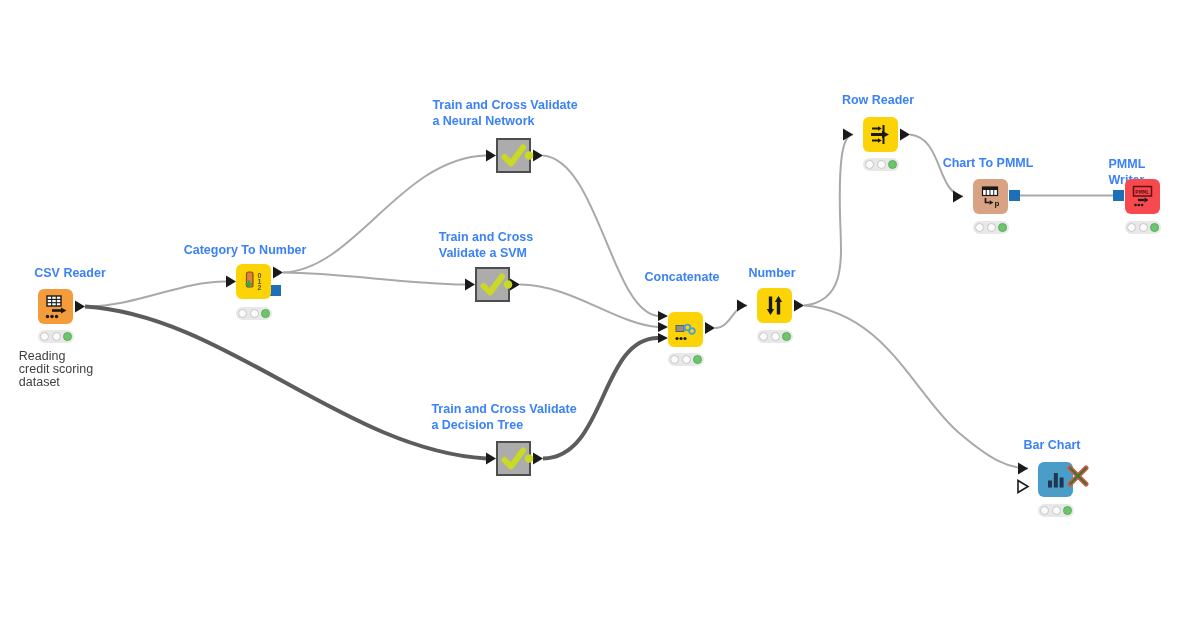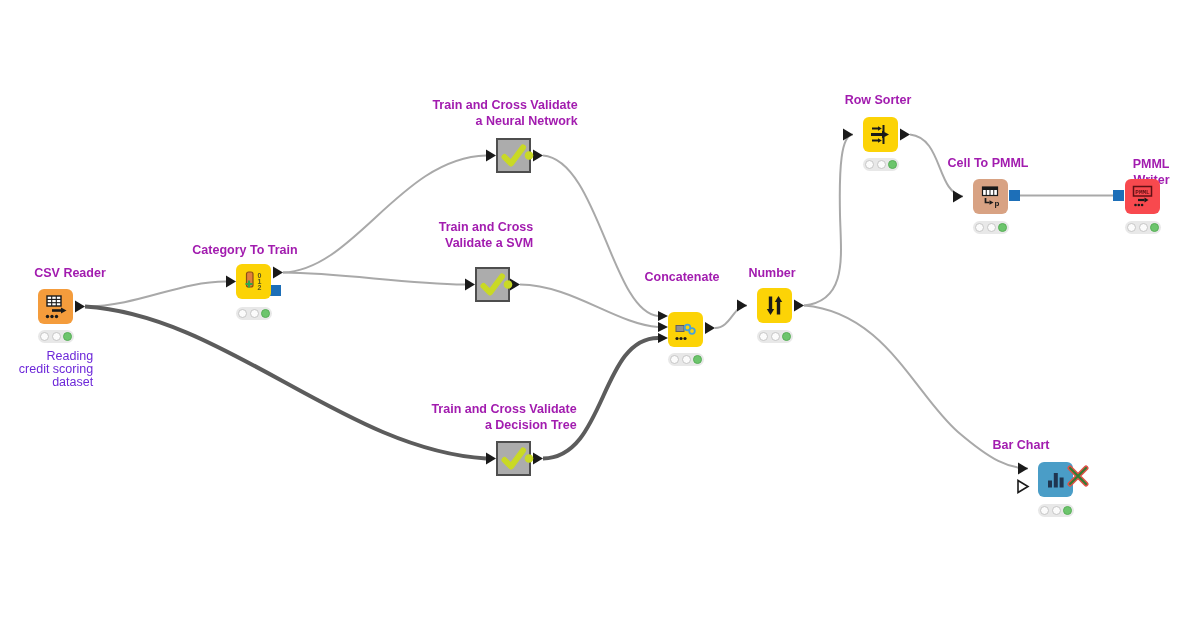--- a/index.html
+++ b/index.html
@@ -3,24 +3,24 @@
 <meta charset="utf-8">
 <style>
   html,body{margin:0;padding:0;}
   body{width:1200px;height:630px;position:relative;background:#ffffff;overflow:hidden;
        font-family:"Liberation Sans",sans-serif;}
   .canvas{position:absolute;inset:0;}
   svg.edges{position:absolute;left:0;top:0;z-index:1;}
   .node{position:absolute;width:35px;height:35px;border-radius:6px;z-index:2;
         display:flex;align-items:center;justify-content:center;}
   .metanode{border-radius:0;border:2px solid #4E4E4E;background:#ACACAC;box-sizing:border-box;}
-  .node-title{position:absolute;z-index:2;transform:translateX(-50%);text-align:right;
-        font-weight:700;font-size:12.5px;line-height:1.24;color:#a21caf;white-space:pre-line;}
-  .annotation{position:absolute;z-index:2;transform:translateX(-50%);text-align:right;
-        font-weight:400;font-size:12.5px;line-height:1.05;color:#6d28d9;white-space:pre-line;}
+  .node-title{position:absolute;z-index:2;transform:translateX(-50%);text-align:left;
+        font-weight:700;font-size:12.5px;line-height:1.24;color:#3b82f6;white-space:pre-line;}
+  .annotation{position:absolute;z-index:2;transform:translateX(-50%);text-align:left;
+        font-weight:400;font-size:12.5px;line-height:1.05;color:#404040;white-space:pre-line;}
   .tl{position:absolute;z-index:2;width:36px;height:13px;background:#E8E8E8;border-radius:7px;
         display:flex;align-items:center;justify-content:space-between;padding:0 2px;box-sizing:border-box;}
   .tl .dot{width:9px;height:9px;border-radius:50%;background:#FBFBFB;border:1px solid #C6C6C6;box-sizing:border-box;}
   .tl .dot.on{background:#6CC56C;border-color:#58AF58;}
   .xmark{position:absolute;z-index:3;}
 </style>
 </head>
 <body>
 
 <div class="canvas">
@@ -88,21 +88,21 @@
   </div>
   <div class="tl" style="left:38px;top:330px">
     <span class="dot"></span>
     <span class="dot"></span>
     <span class="dot on"></span>
   </div>
   <div class="annotation" style="left:56px;top:350px">Reading
 credit scoring
 dataset</div>
 
-  <div class="node-title" style="left:245px;top:243px">Category To Train</div>
+  <div class="node-title" style="left:245px;top:243px">Category To Number</div>
   <div class="node" style="left:236px;top:264px;background:#FCD306">
     <svg width="35" height="35" viewBox="0 0 35 35">
       <rect x="10.5" y="8" width="6.5" height="15" rx="2" fill="#E2813B" stroke="#8a4f16" stroke-width="1.2"></rect>
       <path d="M 9.5 20 h 7 M 13 16.5 v 7" stroke="#2FA84F" stroke-width="2.2" fill="none"></path>
       <text x="21.5" y="13.5" font-size="7" font-weight="700" fill="#55551e">0</text>
       <text x="21.5" y="19.5" font-size="7" font-weight="700" fill="#55551e">1</text>
       <text x="21.5" y="25.5" font-size="7" font-weight="700" fill="#55551e">2</text>
     </svg>
   </div>
   <div class="tl" style="left:236px;top:307px">
@@ -113,21 +113,21 @@
 
   <div class="node-title" style="left:505px;top:98px">Train and Cross Validate
 a Neural Network</div>
   <div class="node metanode" style="left:496px;top:138px">
     <svg width="31" height="31" viewBox="0 0 31 31" style="overflow:visible">
       <path d="M 6.5 17 L 13 23.5 L 25 7.5" stroke="#C9D925" stroke-width="6" fill="none" stroke-linecap="round" stroke-linejoin="round"></path>
       <circle cx="31" cy="15.5" r="4.3" fill="#C9D925"></circle>
     </svg>
   </div>
 
-  <div class="node-title" style="left:486px;top:220px">Train and Cross
+  <div class="node-title" style="left:486px;top:230px">Train and Cross
 Validate a SVM</div>
   <div class="node metanode" style="left:475px;top:267px">
     <svg width="31" height="31" viewBox="0 0 31 31" style="overflow:visible">
       <path d="M 6.5 17 L 13 23.5 L 25 7.5" stroke="#C9D925" stroke-width="6" fill="none" stroke-linecap="round" stroke-linejoin="round"></path>
       <circle cx="31" cy="15.5" r="4.3" fill="#C9D925"></circle>
     </svg>
   </div>
 
   <div class="node-title" style="left:504px;top:402px">Train and Cross Validate
 a Decision Tree</div>
@@ -163,40 +163,40 @@
       <line x1="21.5" y1="26.5" x2="21.5" y2="13" stroke="#1a1a1a" stroke-width="3.4"></line>
       <polygon points="17.8,14 25.2,14 21.5,8" fill="#1a1a1a"></polygon>
     </svg>
   </div>
   <div class="tl" style="left:757px;top:330px">
     <span class="dot"></span>
     <span class="dot"></span>
     <span class="dot on"></span>
   </div>
 
-  <div class="node-title" style="left:878px;top:93px">Row Sorter</div>
+  <div class="node-title" style="left:878px;top:93px">Row Reader</div>
   <div class="node" style="left:863px;top:117px;background:#FCD306">
     <svg width="35" height="35" viewBox="0 0 35 35">
       <line x1="9" y1="11.5" x2="15" y2="11.5" stroke="#1a1a1a" stroke-width="2"></line>
       <polygon points="15,9.3 18.8,11.5 15,13.7" fill="#1a1a1a"></polygon>
       <line x1="20.5" y1="8" x2="20.5" y2="15" stroke="#1a1a1a" stroke-width="2"></line>
       <line x1="8" y1="17.5" x2="19" y2="17.5" stroke="#1a1a1a" stroke-width="3"></line>
       <polygon points="19,13.8 26,17.5 19,21.2" fill="#1a1a1a"></polygon>
       <line x1="9" y1="23.5" x2="15" y2="23.5" stroke="#1a1a1a" stroke-width="2"></line>
       <polygon points="15,21.3 18.8,23.5 15,25.7" fill="#1a1a1a"></polygon>
       <line x1="20.5" y1="20" x2="20.5" y2="27" stroke="#1a1a1a" stroke-width="2"></line>
     </svg>
   </div>
   <div class="tl" style="left:863px;top:158px">
     <span class="dot"></span>
     <span class="dot"></span>
     <span class="dot on"></span>
   </div>
 
-  <div class="node-title" style="left:988px;top:156px">Cell To PMML</div>
+  <div class="node-title" style="left:988px;top:156px">Chart To PMML</div>
   <div class="node" style="left:973px;top:179px;background:#D8A283">
     <svg width="35" height="35" viewBox="0 0 35 35">
       <rect x="9.5" y="8" width="15" height="8.5" fill="#fff" stroke="#1a1a1a" stroke-width="1.2"></rect>
       <rect x="9.5" y="8" width="15" height="3" fill="#1a1a1a"></rect>
       <line x1="13.25" y1="8" x2="13.25" y2="16.5" stroke="#1a1a1a" stroke-width="1"></line>
       <line x1="17" y1="8" x2="17" y2="16.5" stroke="#1a1a1a" stroke-width="1"></line>
       <line x1="20.75" y1="8" x2="20.75" y2="16.5" stroke="#1a1a1a" stroke-width="1"></line>
       <path d="M 12.5 19 v 4.5 h 4" fill="none" stroke="#1a1a1a" stroke-width="1.7"></path>
       <polygon points="16.5,21.2 16.5,25.8 20.5,23.5" fill="#1a1a1a"></polygon>
       <text x="21.5" y="26.5" font-size="8" font-weight="700" fill="#1a1a1a">p</text>
@@ -219,21 +219,21 @@
       <circle cx="13.8" cy="26" r="1.3" fill="#1a1a1a"></circle>
       <circle cx="17.1" cy="26" r="1.3" fill="#1a1a1a"></circle>
     </svg>
   </div>
   <div class="tl" style="left:1125px;top:221px">
     <span class="dot"></span>
     <span class="dot"></span>
     <span class="dot on"></span>
   </div>
 
-  <div class="node-title" style="left:1021px;top:438px">Bar Chart</div>
+  <div class="node-title" style="left:1052px;top:438px">Bar Chart</div>
   <div class="node" style="left:1038px;top:462px;background:#4A9DC7">
     <svg width="35" height="35" viewBox="0 0 35 35">
       <rect x="10" y="18.5" width="4" height="7" fill="#1F3550"></rect>
       <rect x="15.8" y="11" width="4" height="14.5" fill="#1F3550"></rect>
       <rect x="21.6" y="15.5" width="4" height="10" fill="#1F3550"></rect>
     </svg>
   </div>
   <svg class="xmark" style="left:1066px;top:465px" width="26" height="26" viewBox="0 0 26 26">
     <path d="M 4 3 L 20 19 M 20 3 L 4 19" stroke="#DD5147" stroke-width="5" stroke-linecap="round" fill="none"></path>
     <path d="M 4 3 L 20 19 M 20 3 L 4 19" stroke="#2F7D32" stroke-width="2" stroke-linecap="round" fill="none"></path>

